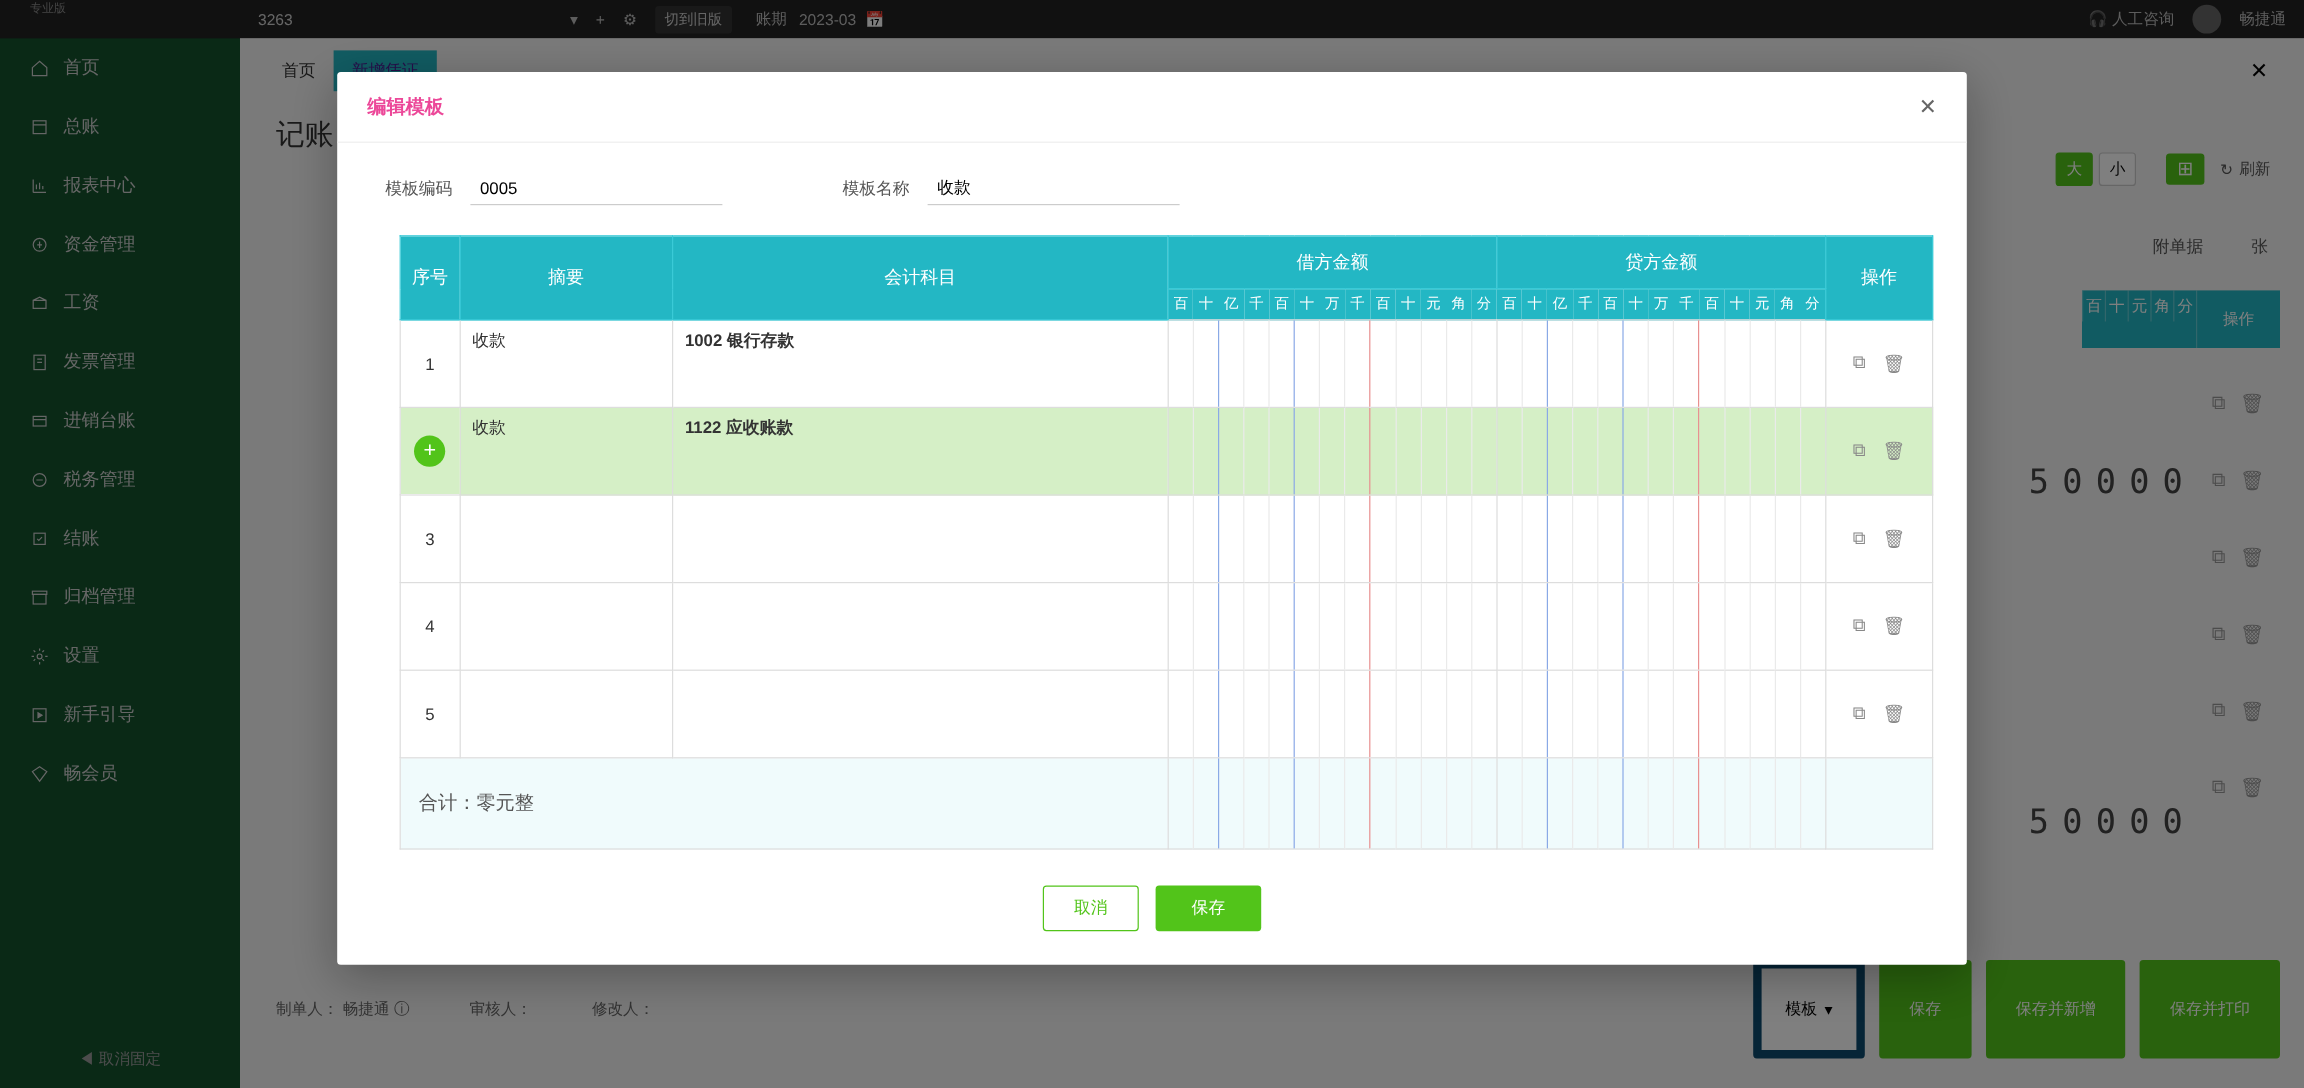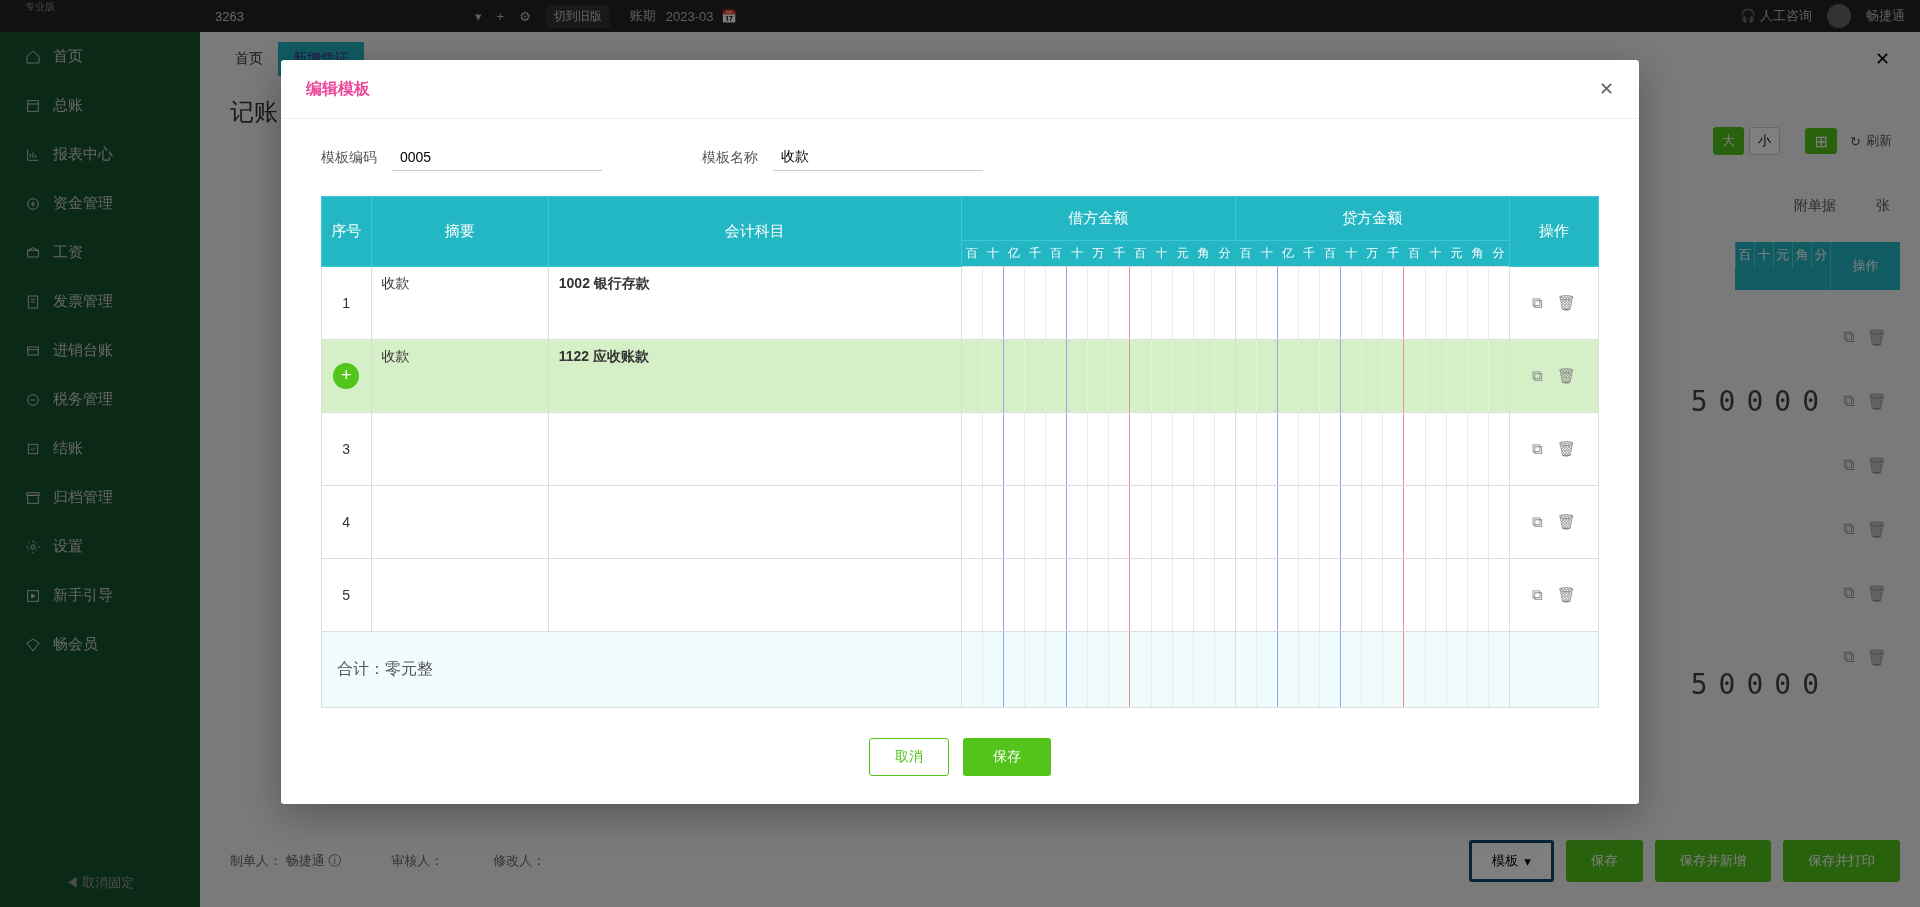--- a/index.html
+++ b/index.html
@@ -234,22 +234,22 @@
     }
     .bottom-bar .label {
       margin-right: 50px;
     }
     .bottom-bar .actions {
       margin-left: auto;
       display: flex;
       gap: 12px;
     }
     .btn-outline {
-      padding: 9px 20px;
-      border: 3px solid #0c4a6e;
+      padding: 25px 20px;
+      border: 7px solid #0c4a6e;
       background: #fff;
       border-radius: 3px;
       display: flex;
       align-items: center;
       gap: 6px;
     }
     .btn-green {
       padding: 9px 25px;
       background: #52c41a;
       color: #fff;
@@ -309,20 +309,21 @@
       padding: 5px 8px;
       font-size: 14px;
       width: 210px;
       outline: none;
     }
     
     .modal-table {
       border: 1px solid #ddd;
       border-collapse: collapse;
       width: 100%;
+      margin-left: 12px;
     }
     .modal-table th {
       background: #23b7c4;
       color: #fff;
       font-weight: normal;
       font-size: 15px;
       text-align: center;
       border: 1px solid #3acad7;
     }
     .th-main {

